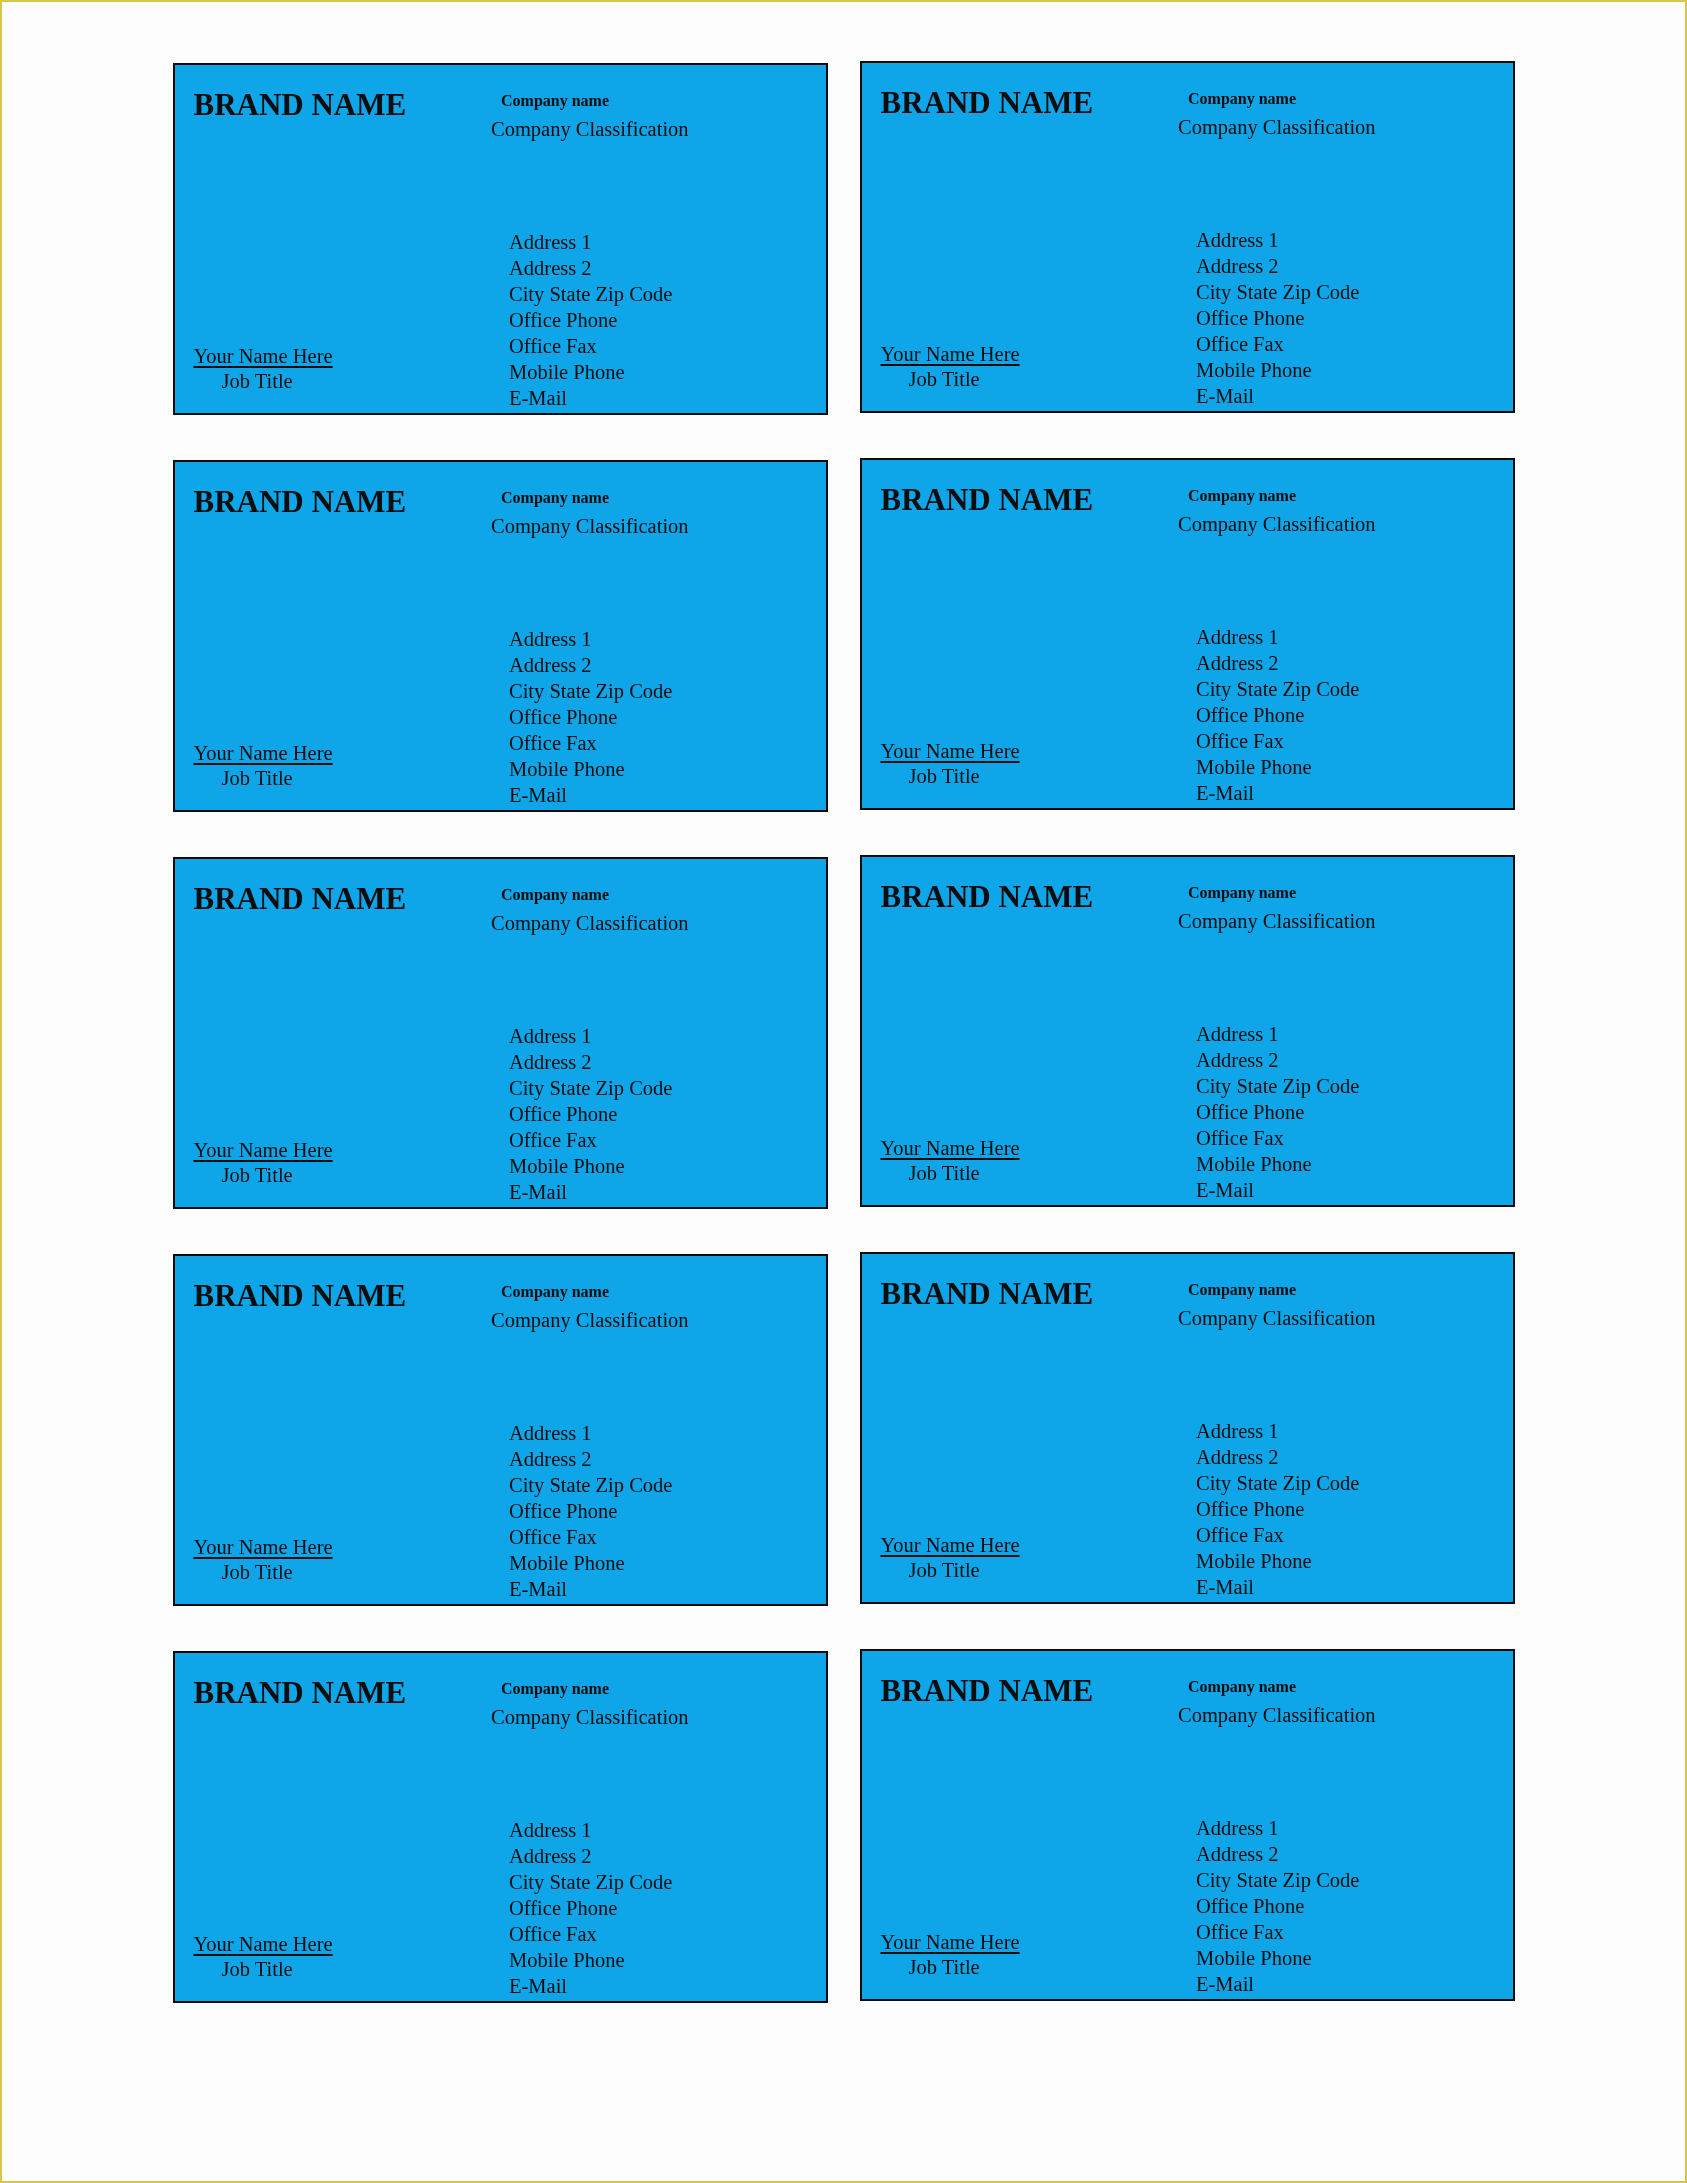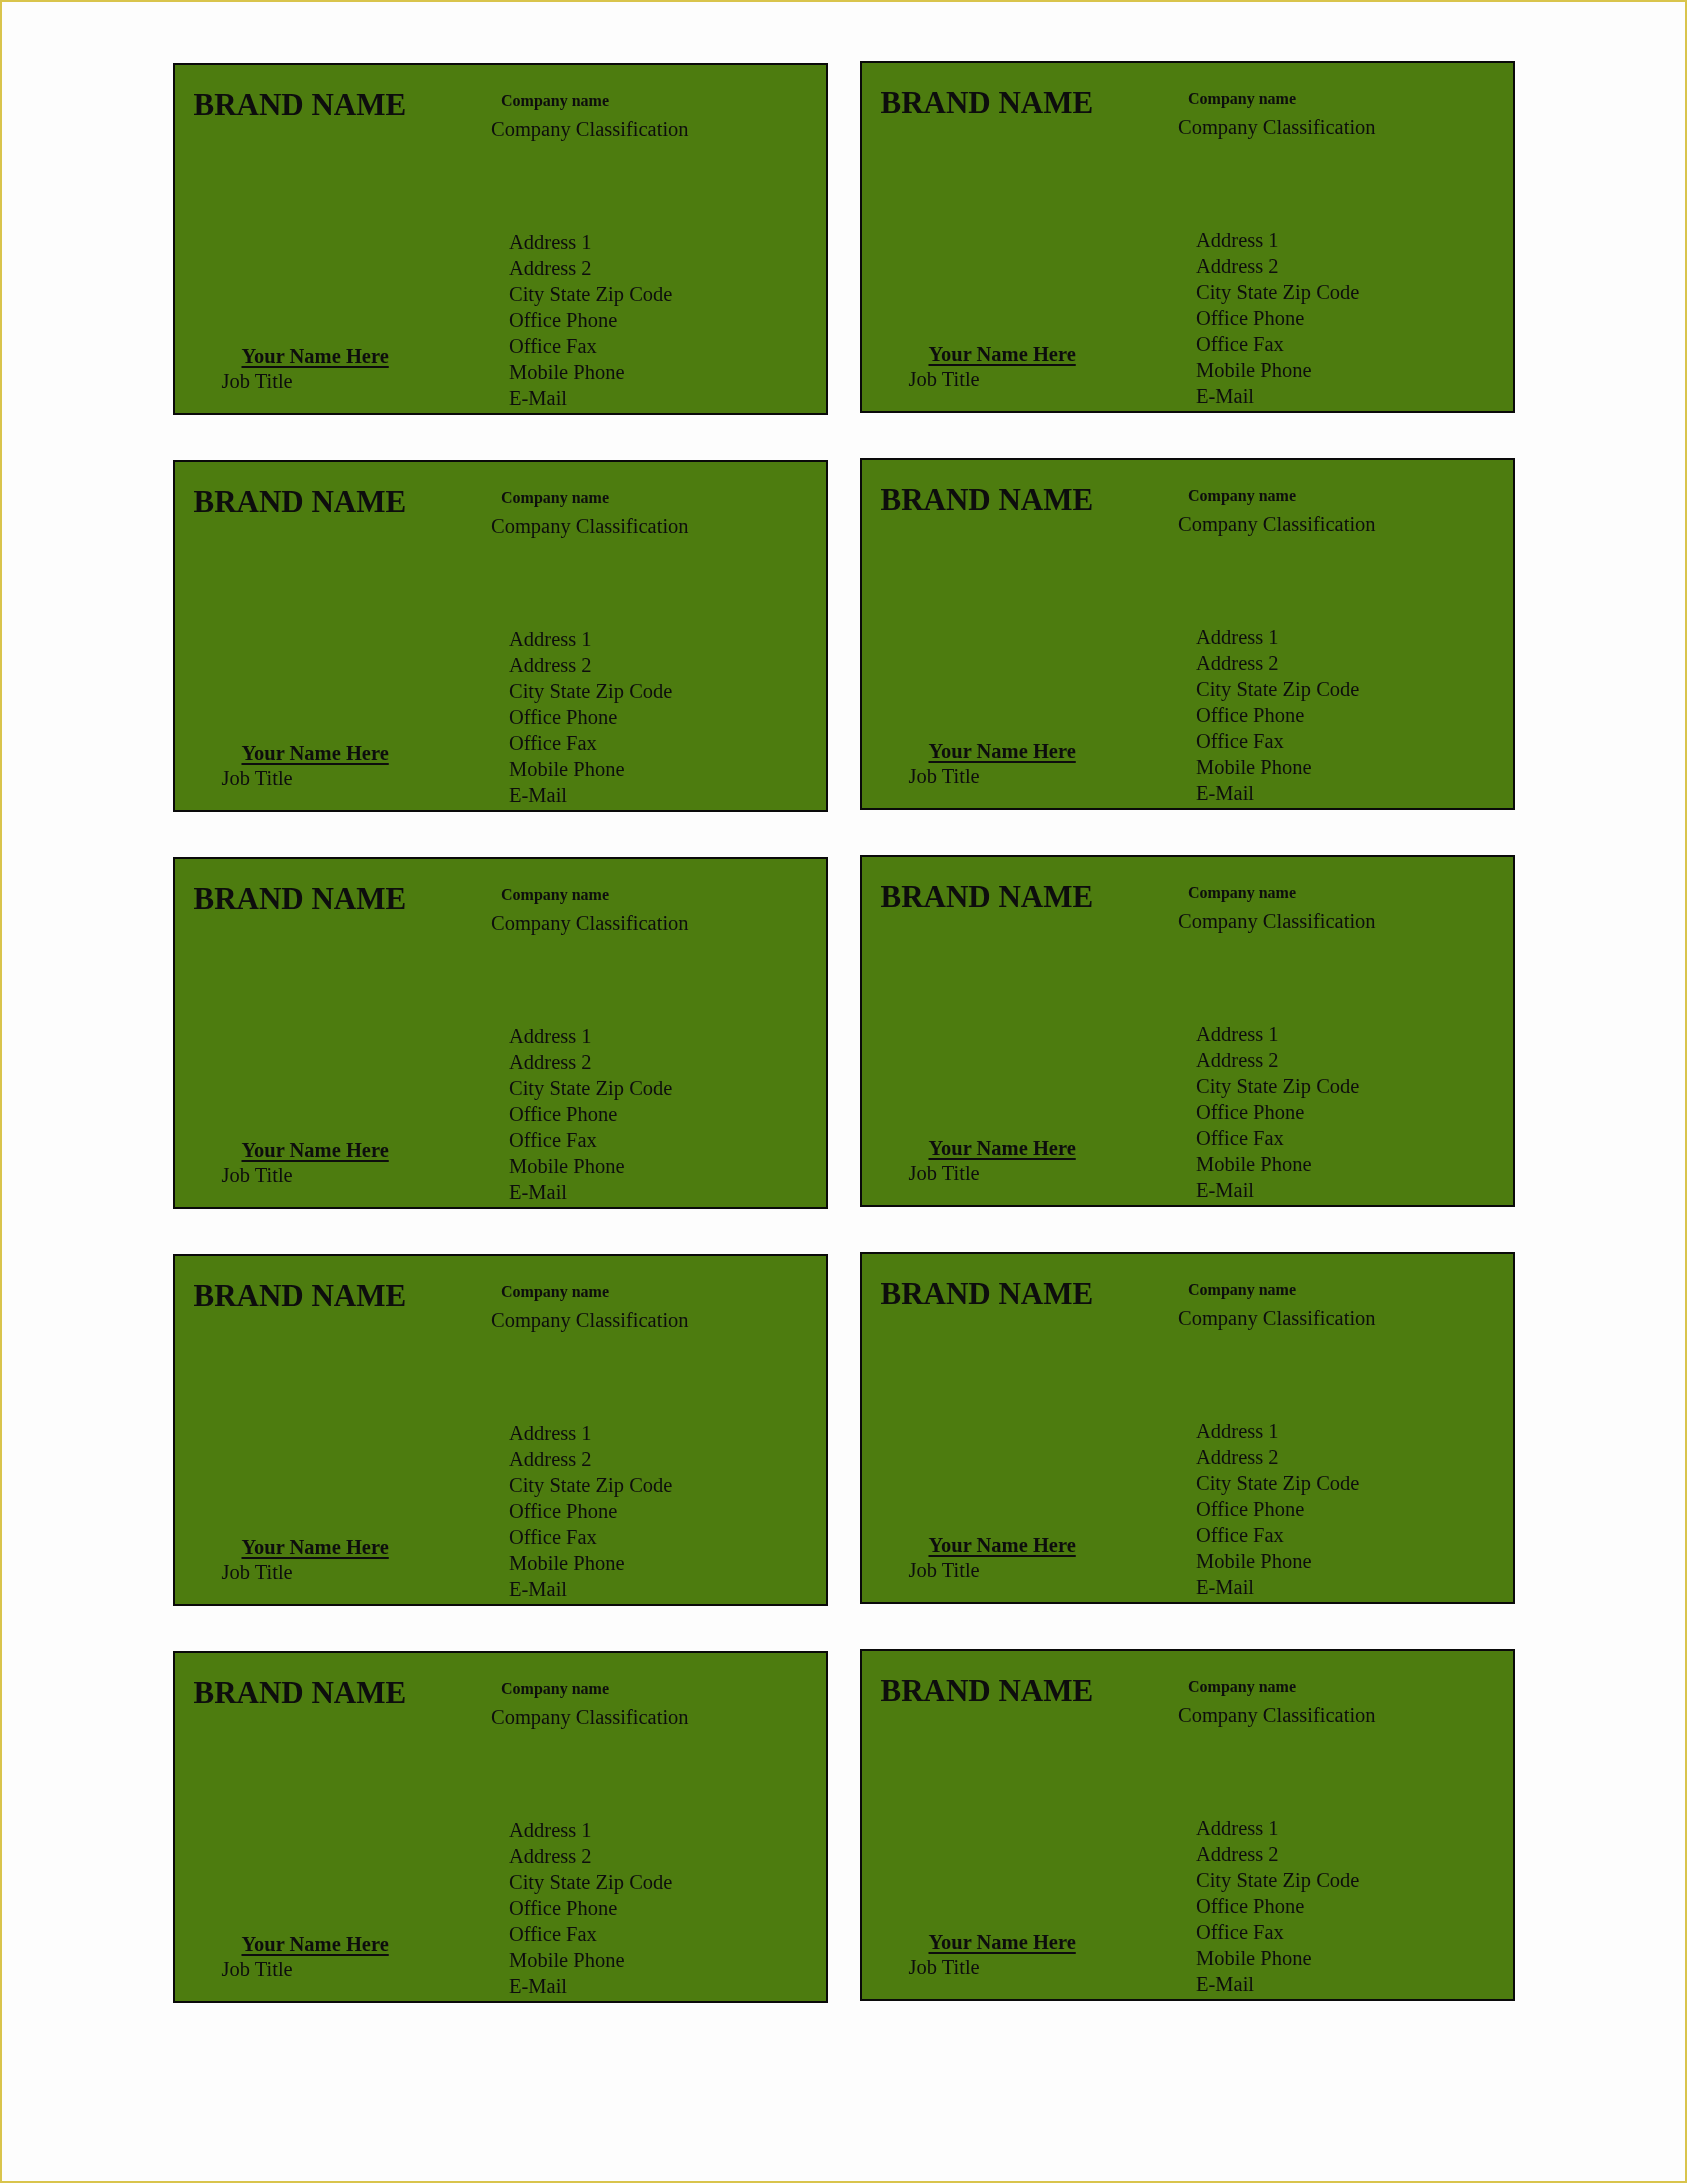--- a/index.html
+++ b/index.html
@@ -16,21 +16,21 @@
     width: 1687px; height: 2183px;
     box-sizing: border-box;
     border: 2.6px solid #d9c44c;
     pointer-events: none;
   }
   .card {
     position: absolute;
     width: 655px; height: 352px;
     box-sizing: border-box;
     border: 2.6px solid #0a0a0a;
-    background: #4d7c0f;
+    background: #0ea5e9;
   }
   .brand {
     position: absolute; left: 18.5px; top: 24px;
     font-size: 31px; font-weight: bold; line-height: 1;
     white-space: nowrap;
   }
   .company-name {
     position: absolute; left: 326px; top: 28.4px;
     font-size: 16px; font-weight: bold; line-height: 1;
     white-space: nowrap;
@@ -43,25 +43,24 @@
   .address-block {
     position: absolute; left: 326px; top: 156px;
     margin: 8px; padding: 0; list-style: none;
   }
   .address-block li {
     font-size: 20.5px; line-height: 26px; height: 26px;
     white-space: nowrap;
   }
   .person-name {
     position: absolute; left: 18.5px; top: 281px;
-    font-size: 20.5px; font-weight: bold; line-height: 1;
+    font-size: 20.5px; font-weight: normal; line-height: 1;
     text-decoration: underline; text-decoration-thickness: 2px;
     text-underline-offset: 2.6px;
     white-space: nowrap;
-    margin-left: 48px;
   }
   .job-title {
     position: absolute; left: 18.5px; top: 306px;
     font-size: 20.5px; line-height: 1;
     white-space: nowrap;
     margin-left: 28px;
   }
 </style>
 </head>
 <body>

